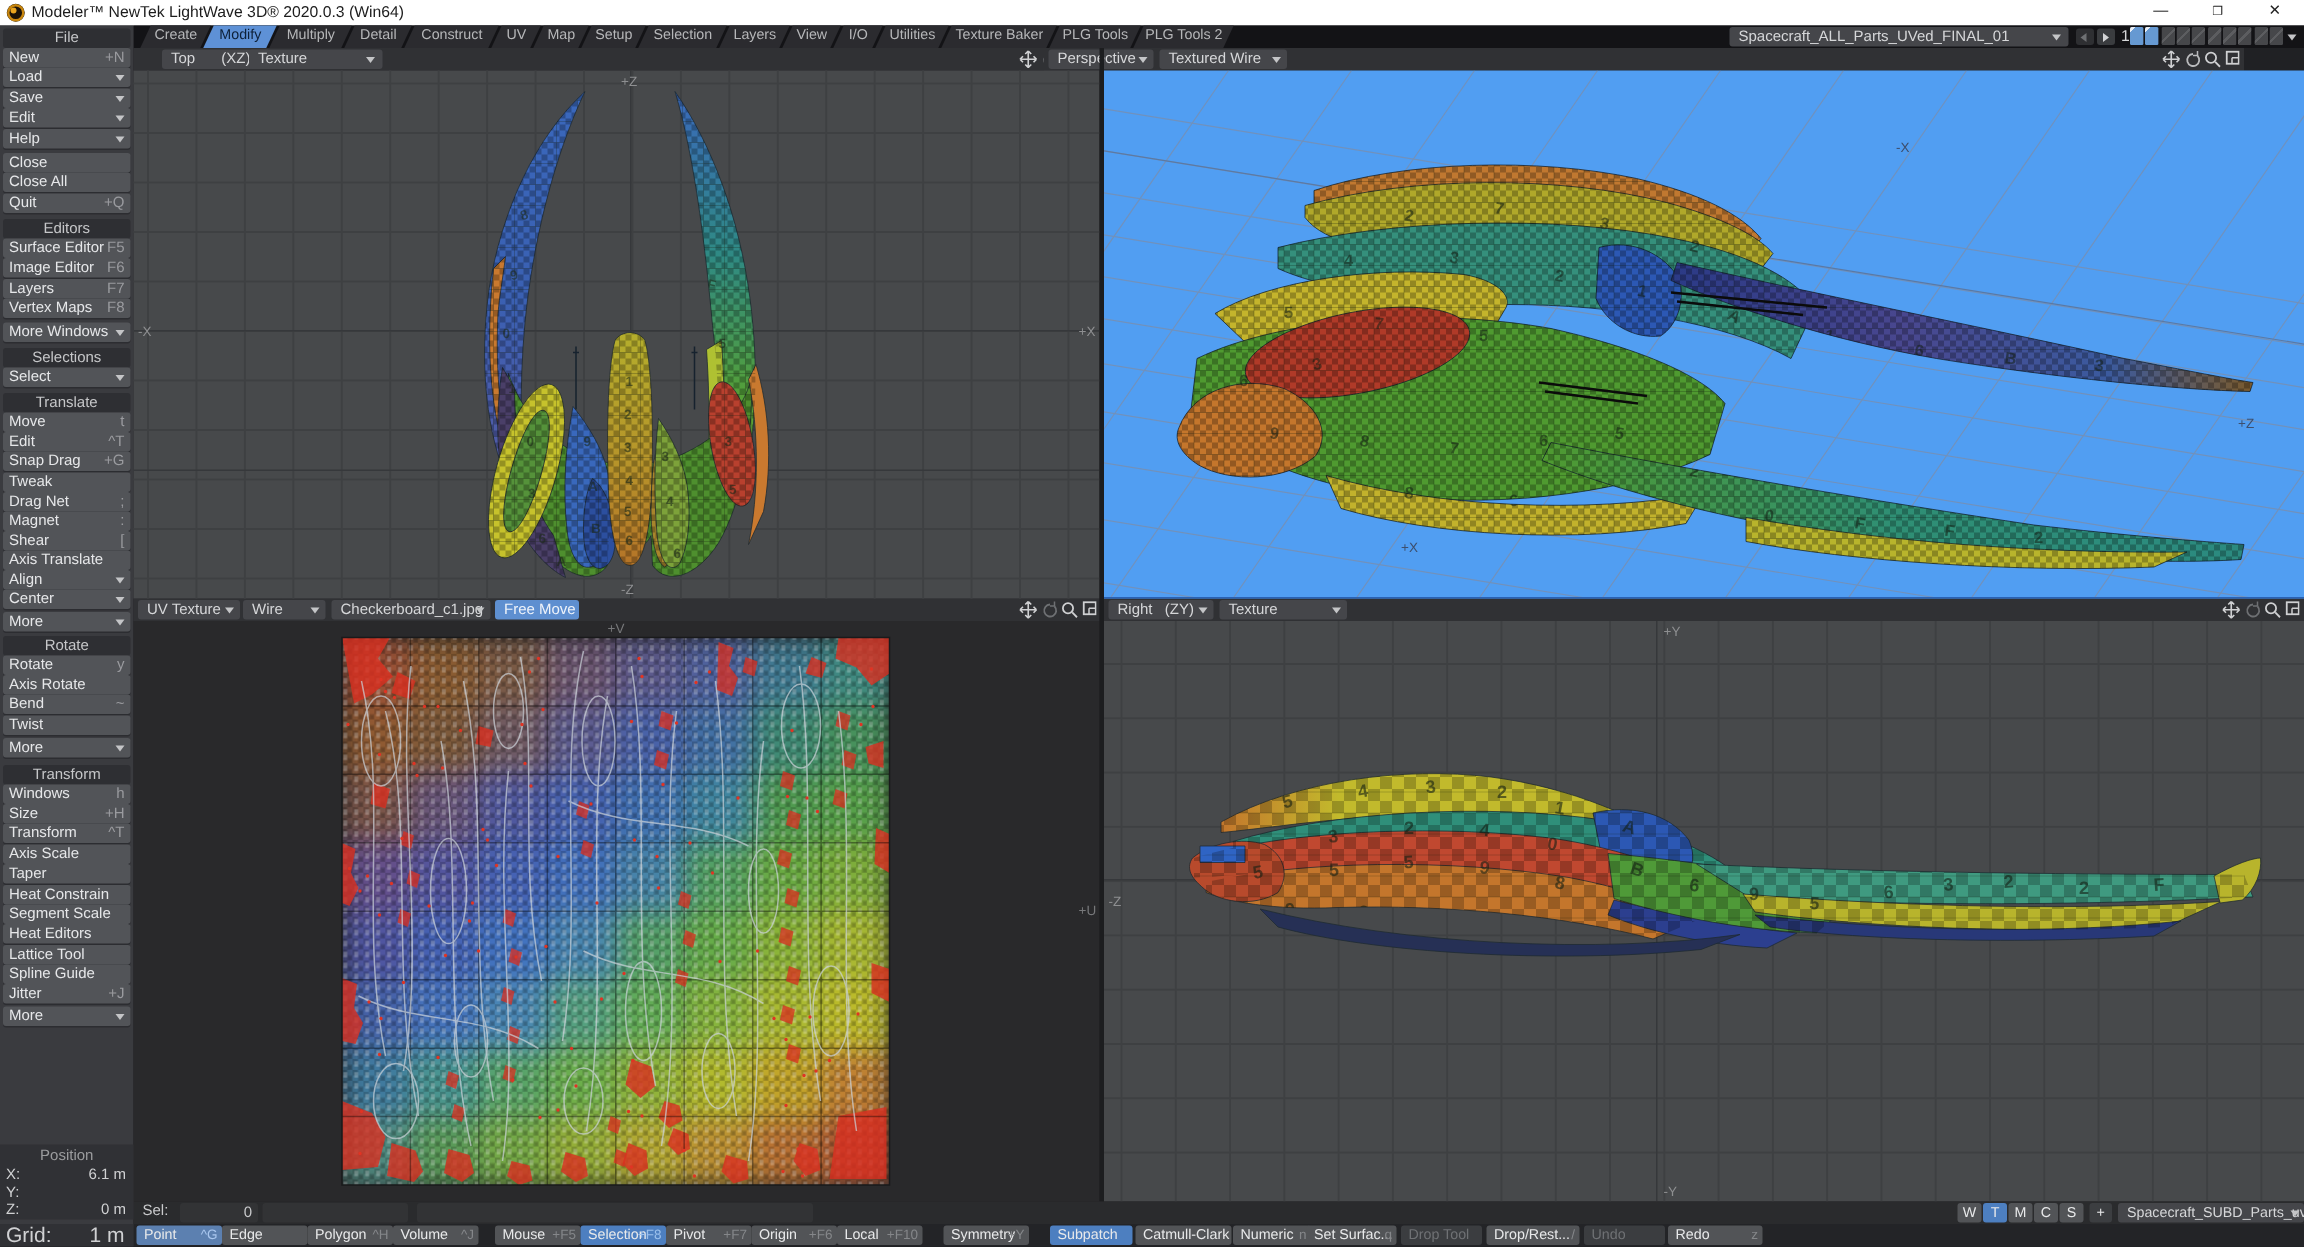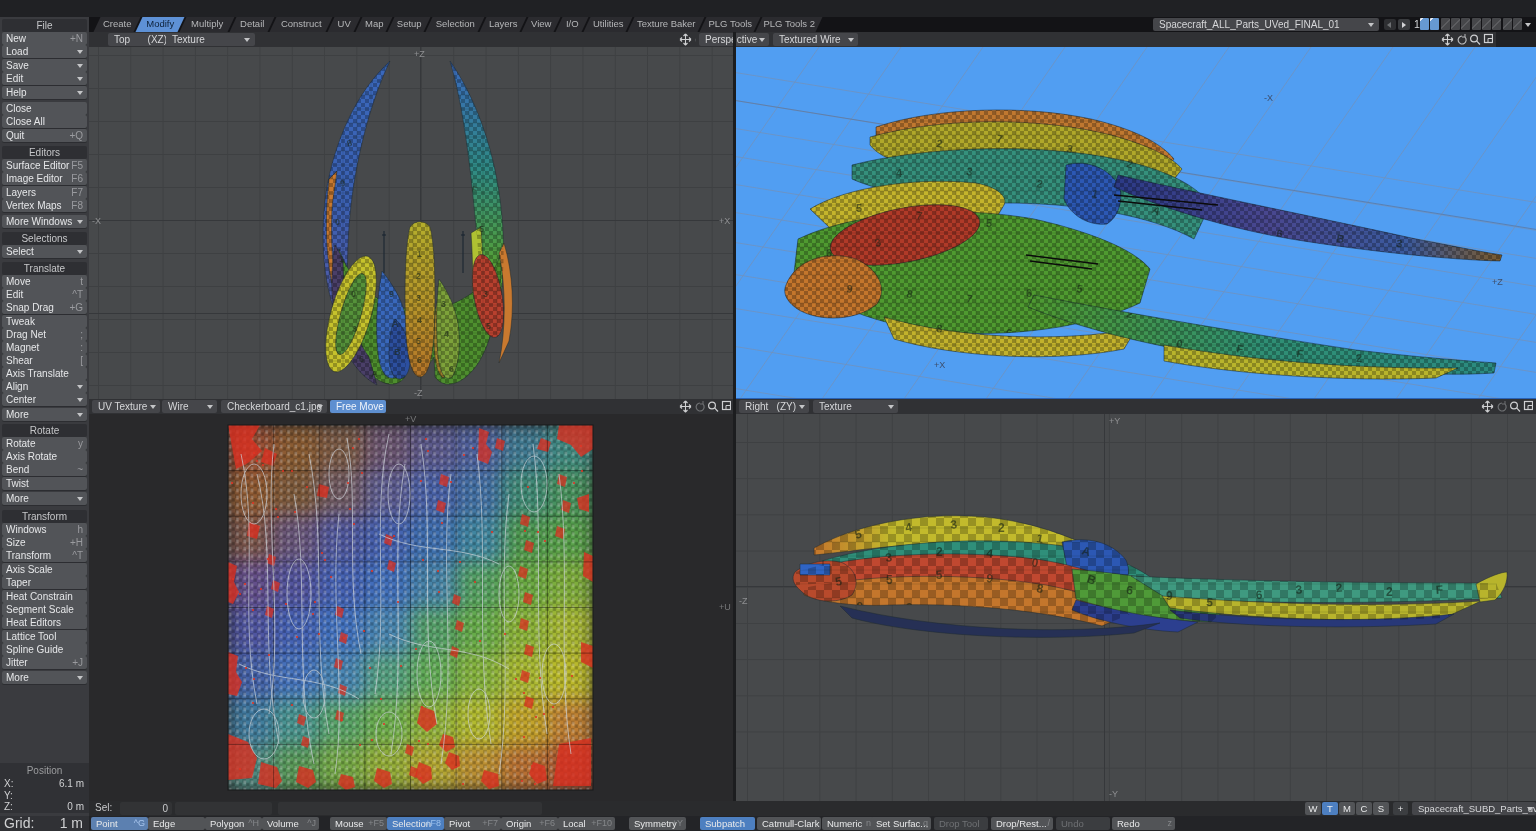--- a/index.html
+++ b/index.html
@@ -48,20 +48,31 @@
 .mbtn.blue .sc{color:#9cc0ec;}
 .mbtn.dim{background:#3b3d40;color:#6f7174;}
 
 #posbox{left:0;top:763px;width:89px;height:50px;background:#303135;color:#d0d1d3;font-size:10px;}
 #gridrow{left:0;top:816px;width:89px;height:15px;background:#303135;color:#d0d1d3;font-size:14px;line-height:14px;}
 svg{display:block}
 </style>
 </head>
 <body>
 <div id="app">
+  <div id="titlebar" class="abs">
+    <svg class="abs" style="left:4px;top:2px" width="13" height="13" viewBox="0 0 13 13">
+        <circle cx="6.5" cy="6.5" r="6" fill="#1a1208"></circle>
+        <circle cx="6.5" cy="6.5" r="5" fill="none" stroke="#c8860e" stroke-width="1.6"></circle>
+        <circle cx="5" cy="5" r="2" fill="#e8a41f"></circle>
+      </svg>
+    <span class="ttl">Modeler™ NewTek LightWave 3D® 2020.0.3 (Win64)</span>
+    <span class="winbtn" style="left:1434px">—</span>
+    <span class="winbtn" style="left:1472px;font-size:8px">❐</span>
+    <span class="winbtn" style="left:1510px">✕</span>
+  </div>
   <div id="tabrow" class="abs">
     <div class="tab" style="left:8px;width:40px">
         <span>Create</span>
       </div>
     <div class="tab sel" style="left:50px;width:42px">
         <span>Modify</span>
       </div>
     <div class="tab" style="left:94px;width:48px">
         <span>Multiply</span>
       </div>

